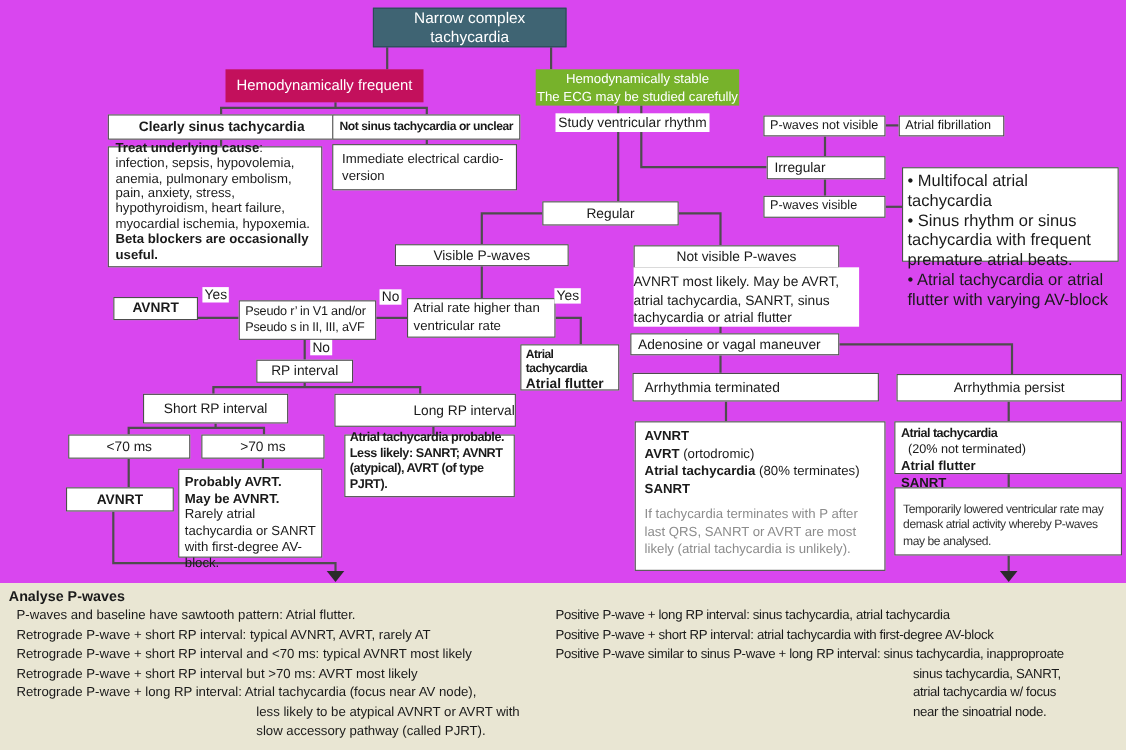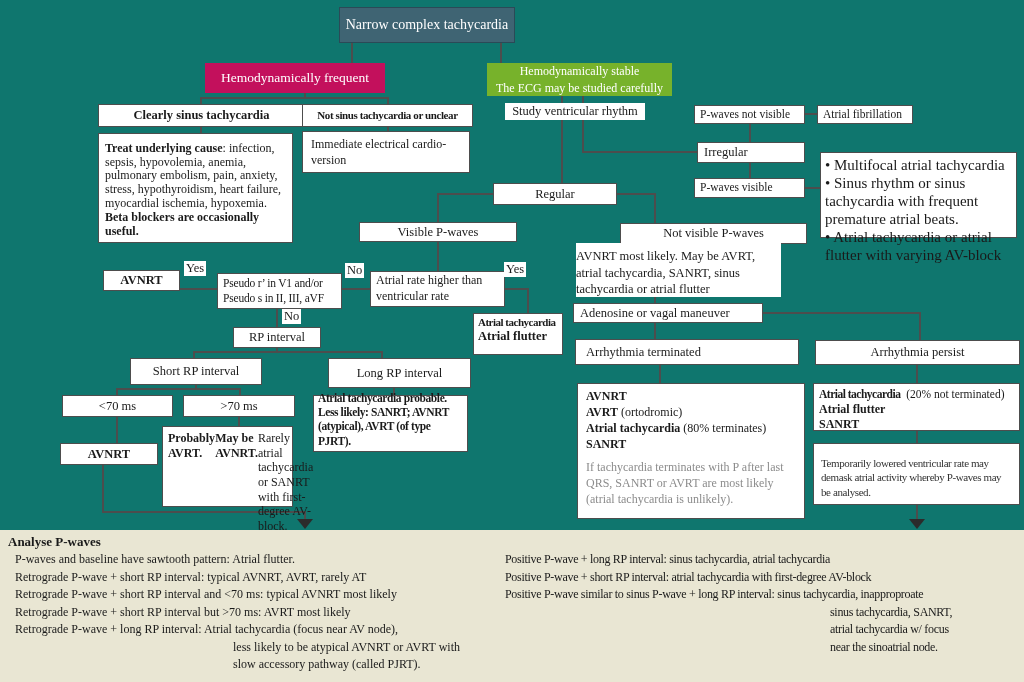--- a/index.html
+++ b/index.html
@@ -1,17 +1,17 @@
 <!DOCTYPE html>
 <html><head>
 <meta charset="utf-8">
 <style>
   html,body{margin:0;padding:0;background:#fff;}
-  #canvas{position:relative;width:1024px;height:682px;background:#0f766e;overflow:hidden;
-          font-family:Liberation Serif, serif;color:#1a1a1a;}
+  #canvas{position:relative;width:1024px;height:682px;background:#d946ef;overflow:hidden;
+          font-family:Liberation Sans, sans-serif;color:#1a1a1a;}
   svg.wires{position:absolute;left:0;top:0;z-index:1;}
   .node{position:absolute;z-index:2;background:#fff;border:1.5px solid #4d4d4d;
         font-size:12.5px;display:flex;align-items:center;justify-content:center;
         text-align:center;box-sizing:border-box;line-height:1.2;}
   .left{justify-content:flex-start;text-align:left;}
   .top{align-items:flex-end;}
   .noborder{border:none;}
   .fill-title{background:#3f6473;border-color:#2b4a57;color:#fff;font-size:14px;}
   .fill-pink{background:#c3105c;border:none;color:#fff;font-size:13.5px;}
   .fill-green{background:#77b22b;border:none;color:#fff;font-size:12px;line-height:1.35;}
@@ -127,21 +127,21 @@
   </div>
 
   <div class="node" style="left:493px;top:183px;width:124px;height:22px;">
     <span>Regular</span>
   </div>
 
   <div class="node" style="left:359px;top:222px;width:158px;height:20px;">
     <span>Visible P-waves</span>
   </div>
 
-  <div class="node" style="left:576px;top:223px;width:187px;height:21px;margin-left:44px;">
+  <div class="node" style="left:576px;top:223px;width:187px;height:21px;">
     <span>Not visible P-waves</span>
   </div>
 
   <div class="node bold" style="left:103px;top:270px;width:77px;height:21px;">
     <span>AVNRT</span>
   </div>
 
   <div class="node left" style="left:217px;top:273px;width:125px;height:36px;padding:2px 5px;font-size:11.5px;letter-spacing:-0.2px;line-height:1.3;">
     <span>Pseudo r’ in V1 and/or Pseudo s in II, III, aVF</span>
   </div>
@@ -156,37 +156,37 @@
   </div>
 
   <div class="node" style="left:233px;top:327px;width:88px;height:21px;">
     <span>RP interval</span>
   </div>
 
   <div class="node" style="left:130px;top:358px;width:132px;height:27px;">
     <span>Short RP interval</span>
   </div>
 
-  <div class="node" style="left:328px;top:358px;width:143px;height:30px;">
+  <div class="node" style="left:304px;top:358px;width:165px;height:30px;justify-content:flex-end;">
     <span>Long RP interval</span>
   </div>
 
   <div class="node" style="left:62px;top:395px;width:111px;height:22px;">
     <span>&lt;70 ms</span>
   </div>
 
   <div class="node" style="left:183px;top:395px;width:112px;height:22px;">
     <span>&gt;70 ms</span>
   </div>
 
   <div class="node bold" style="left:60px;top:443px;width:98px;height:22px;">
     <span>AVNRT</span>
   </div>
 
-  <div class="node left top" style="left:162px;top:426px;width:131px;height:81px;padding:4px 5px;font-size:12px;line-height:1.22;flex-direction:row;align-items:flex-start;">
+  <div class="node left top" style="left:162px;top:426px;width:131px;height:81px;padding:4px 5px;font-size:12px;line-height:1.22;flex-direction:column;align-items:flex-start;">
     <div class="bold">Probably AVRT.</div>
     <div class="bold">May be AVNRT.</div>
     <div style="white-space:normal;">Rarely atrial tachycardia or SANRT with first-degree AV-block.</div>
   </div>
 
   <div class="node left top bold" style="left:313px;top:395px;width:155px;height:57px;padding:3px 4px;font-size:11.5px;letter-spacing:-0.4px;line-height:1.25;">
     <span>Atrial tachycardia probable. Less likely: SANRT; AVNRT (atypical), AVRT (of type PJRT).</span>
   </div>
 
   <div class="node noborder left top" style="left:576px;top:243px;width:205px;height:54px;line-height:1.3;">

